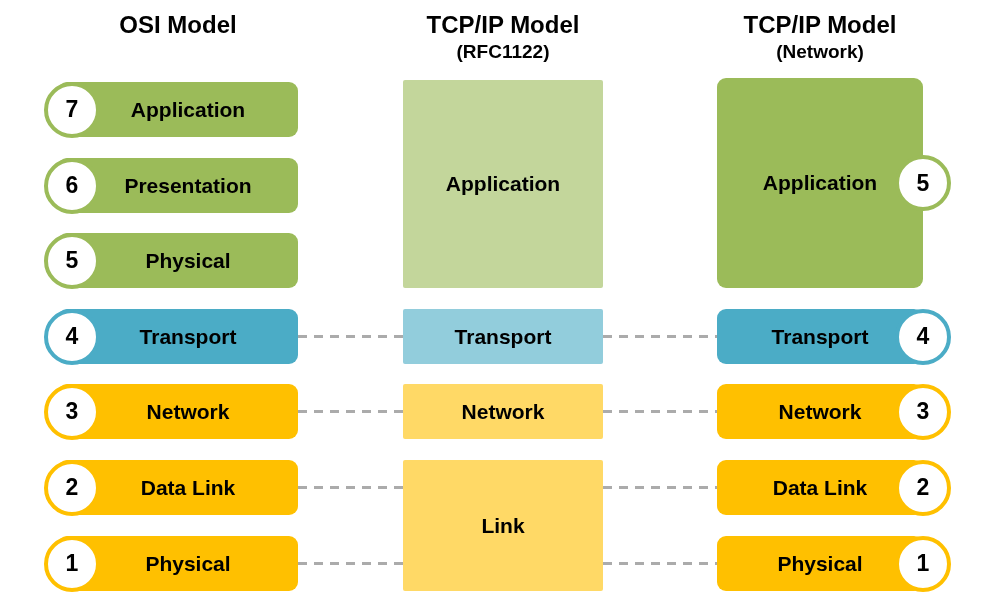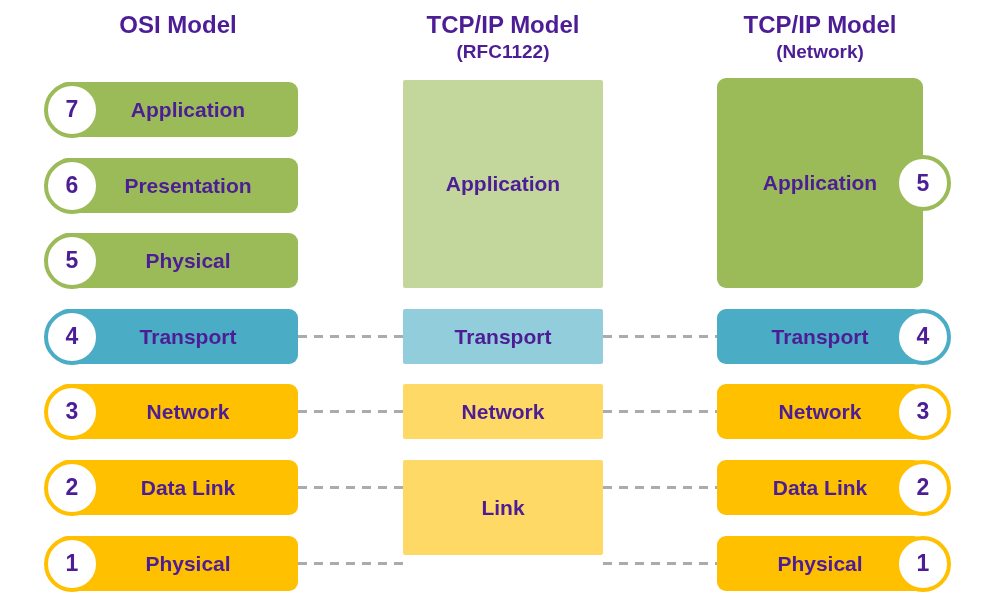--- a/index.html
+++ b/index.html
@@ -1,18 +1,18 @@
 <!DOCTYPE html>
 <html><head>
 <meta charset="utf-8">
 <style>
   html,body{margin:0;padding:0;background:#fff;}
   .canvas{
     position:relative;width:995px;height:594px;background:#fff;overflow:hidden;
-    font-family:"Liberation Sans",sans-serif;color:#4c1d95;
+    font-family:"Liberation Sans",sans-serif;color:#000000;
   }
   .col-title{position:absolute;top:10px;text-align:center;}
   .col-title .t1{font-size:24px;font-weight:bold;line-height:30px;}
   .col-title .t2{font-size:19px;font-weight:bold;line-height:24px;}
 
   .bar{
     position:absolute;height:55px;border-radius:9px;
     display:flex;align-items:center;justify-content:center;
     font-size:21px;font-weight:bold;
   }
@@ -122,21 +122,21 @@
 
   <div class="box-mid c-green-l" style="top:80px;height:208px;">
     <span>Application</span>
   </div>
   <div class="box-mid c-teal-l" style="top:309px;height:55px;">
     <span>Transport</span>
   </div>
   <div class="box-mid c-amber-l" style="top:384px;height:55px;">
     <span>Network</span>
   </div>
-  <div class="box-mid c-amber-l" style="top:460px;height:95px;">
+  <div class="box-mid c-amber-l" style="top:460px;height:131px;">
     <span>Link</span>
   </div>
 
   <div class="box-right-app c-green">
     <span>Application</span>
     <span class="badge badge-r b-green">
         <span>5</span>
       </span>
   </div>
   <div class="bar bar-right c-teal" style="top:309px;">

